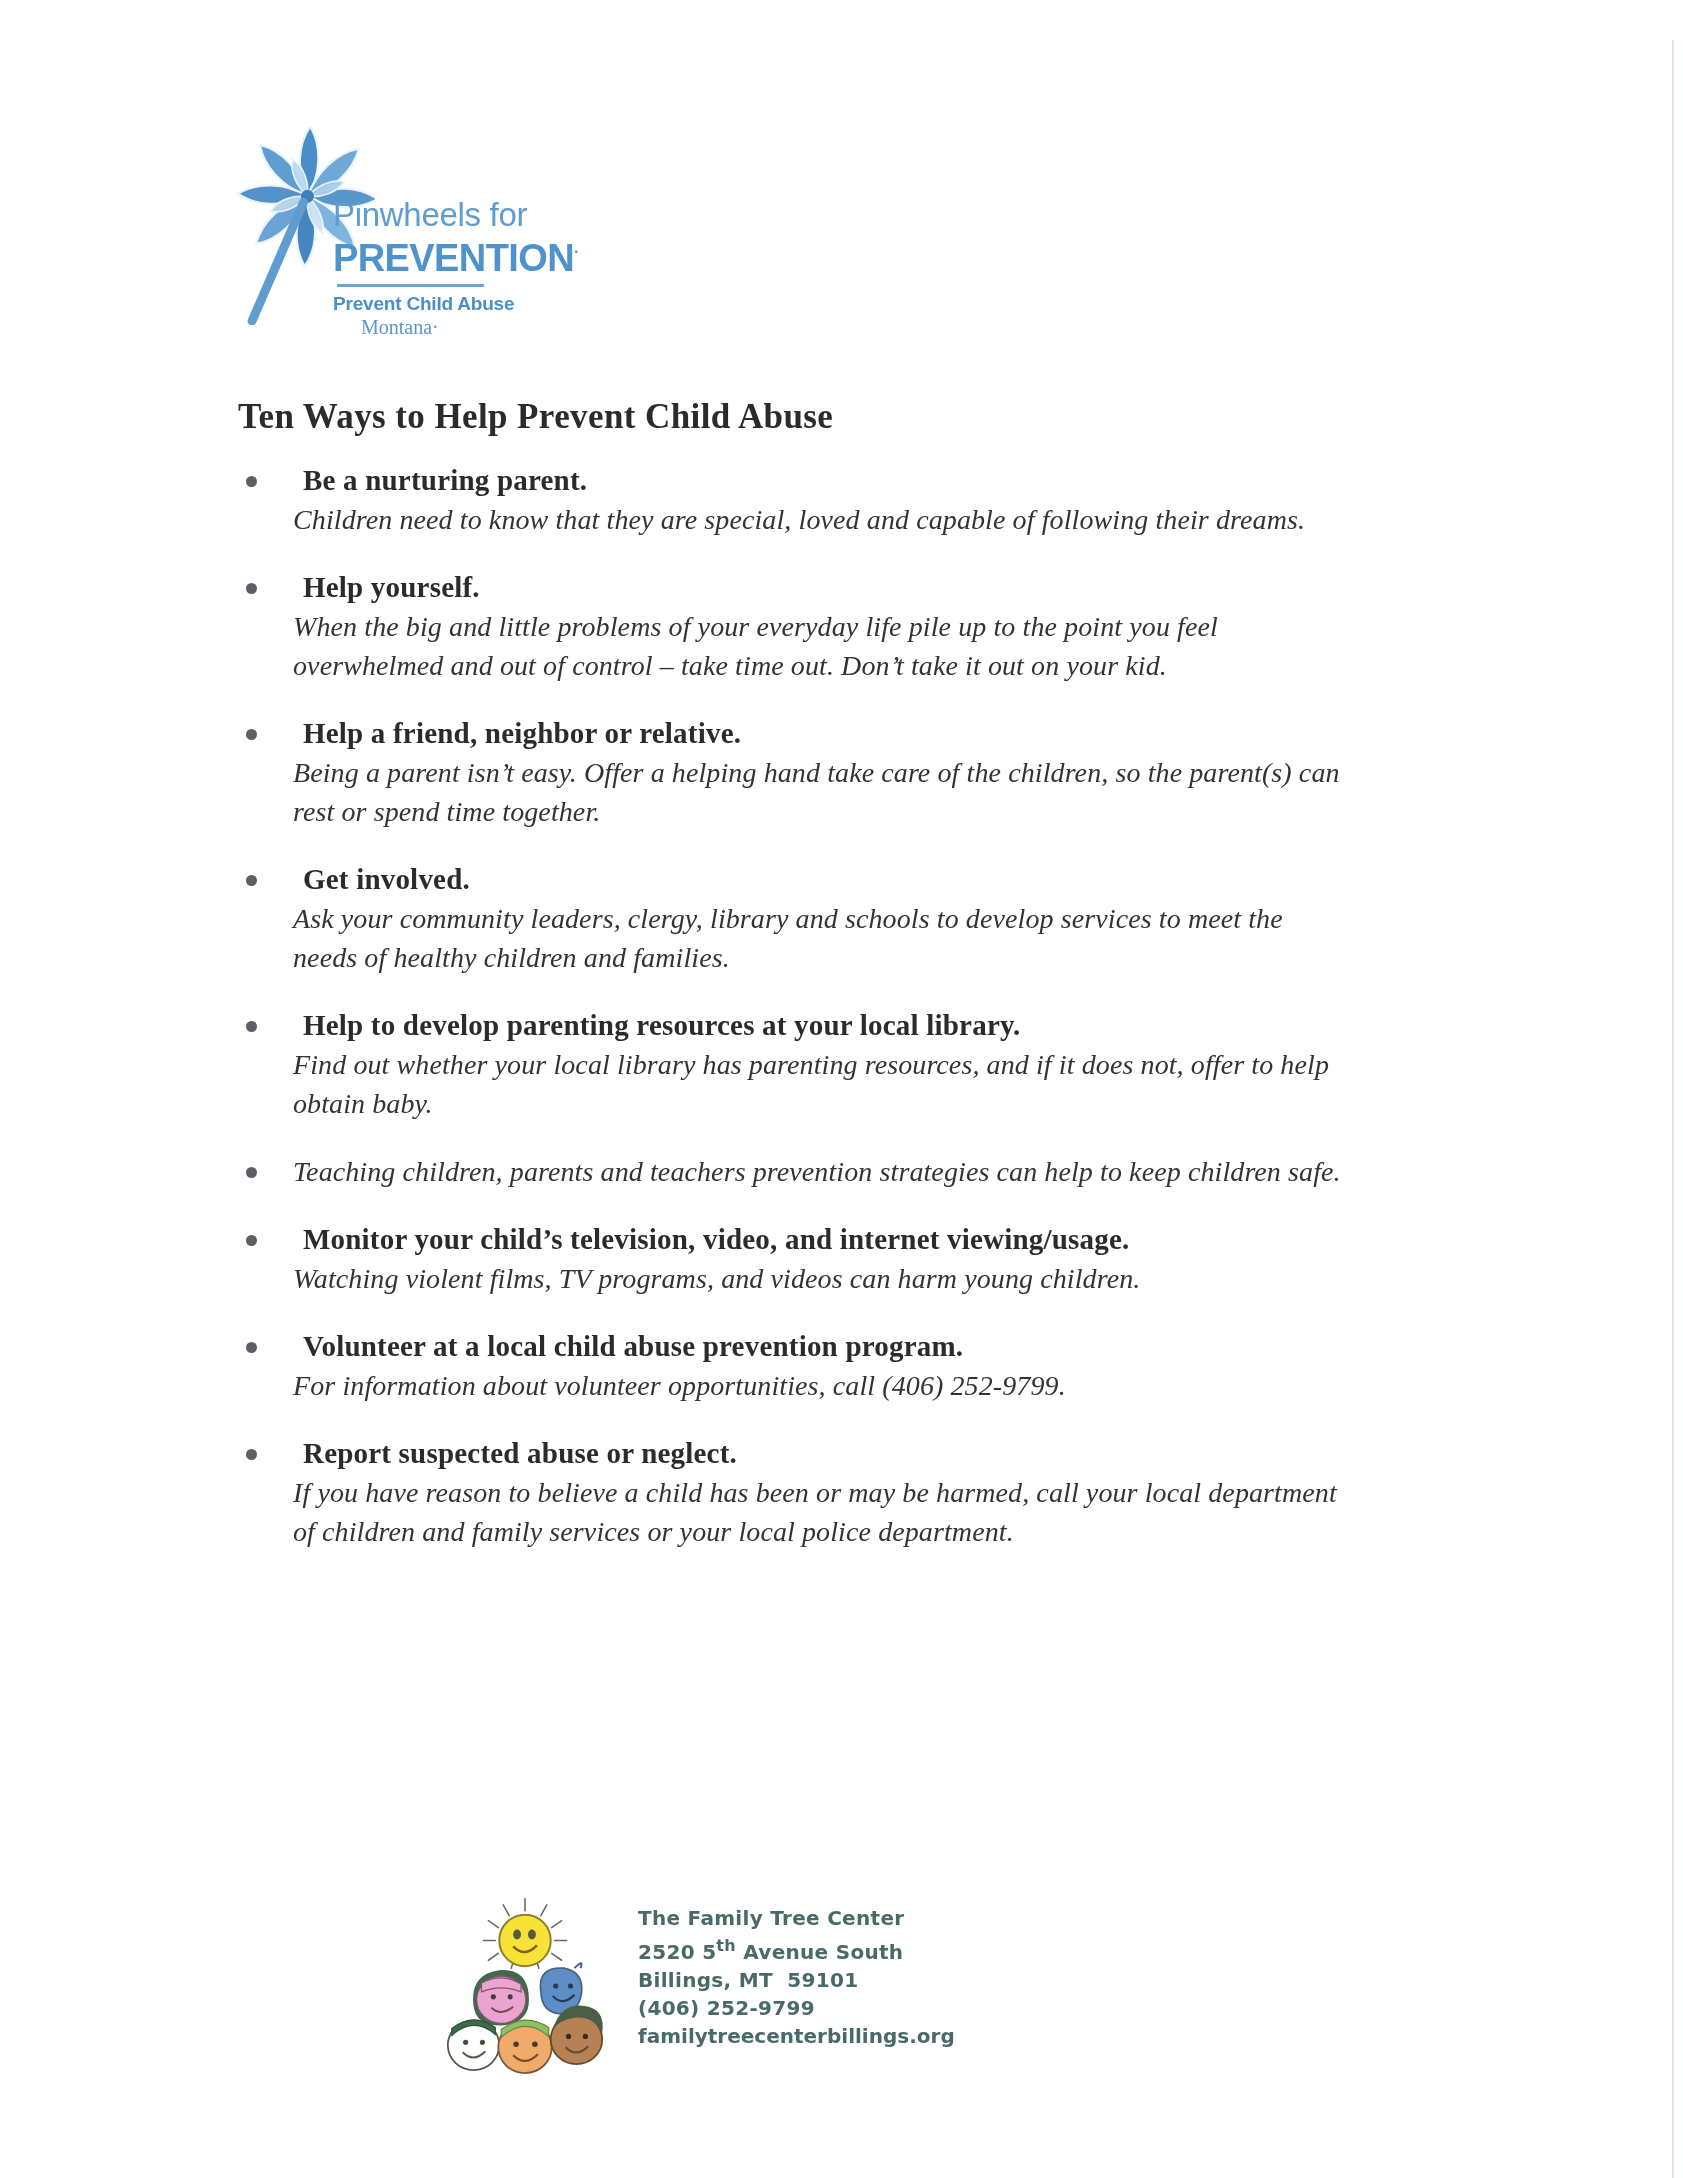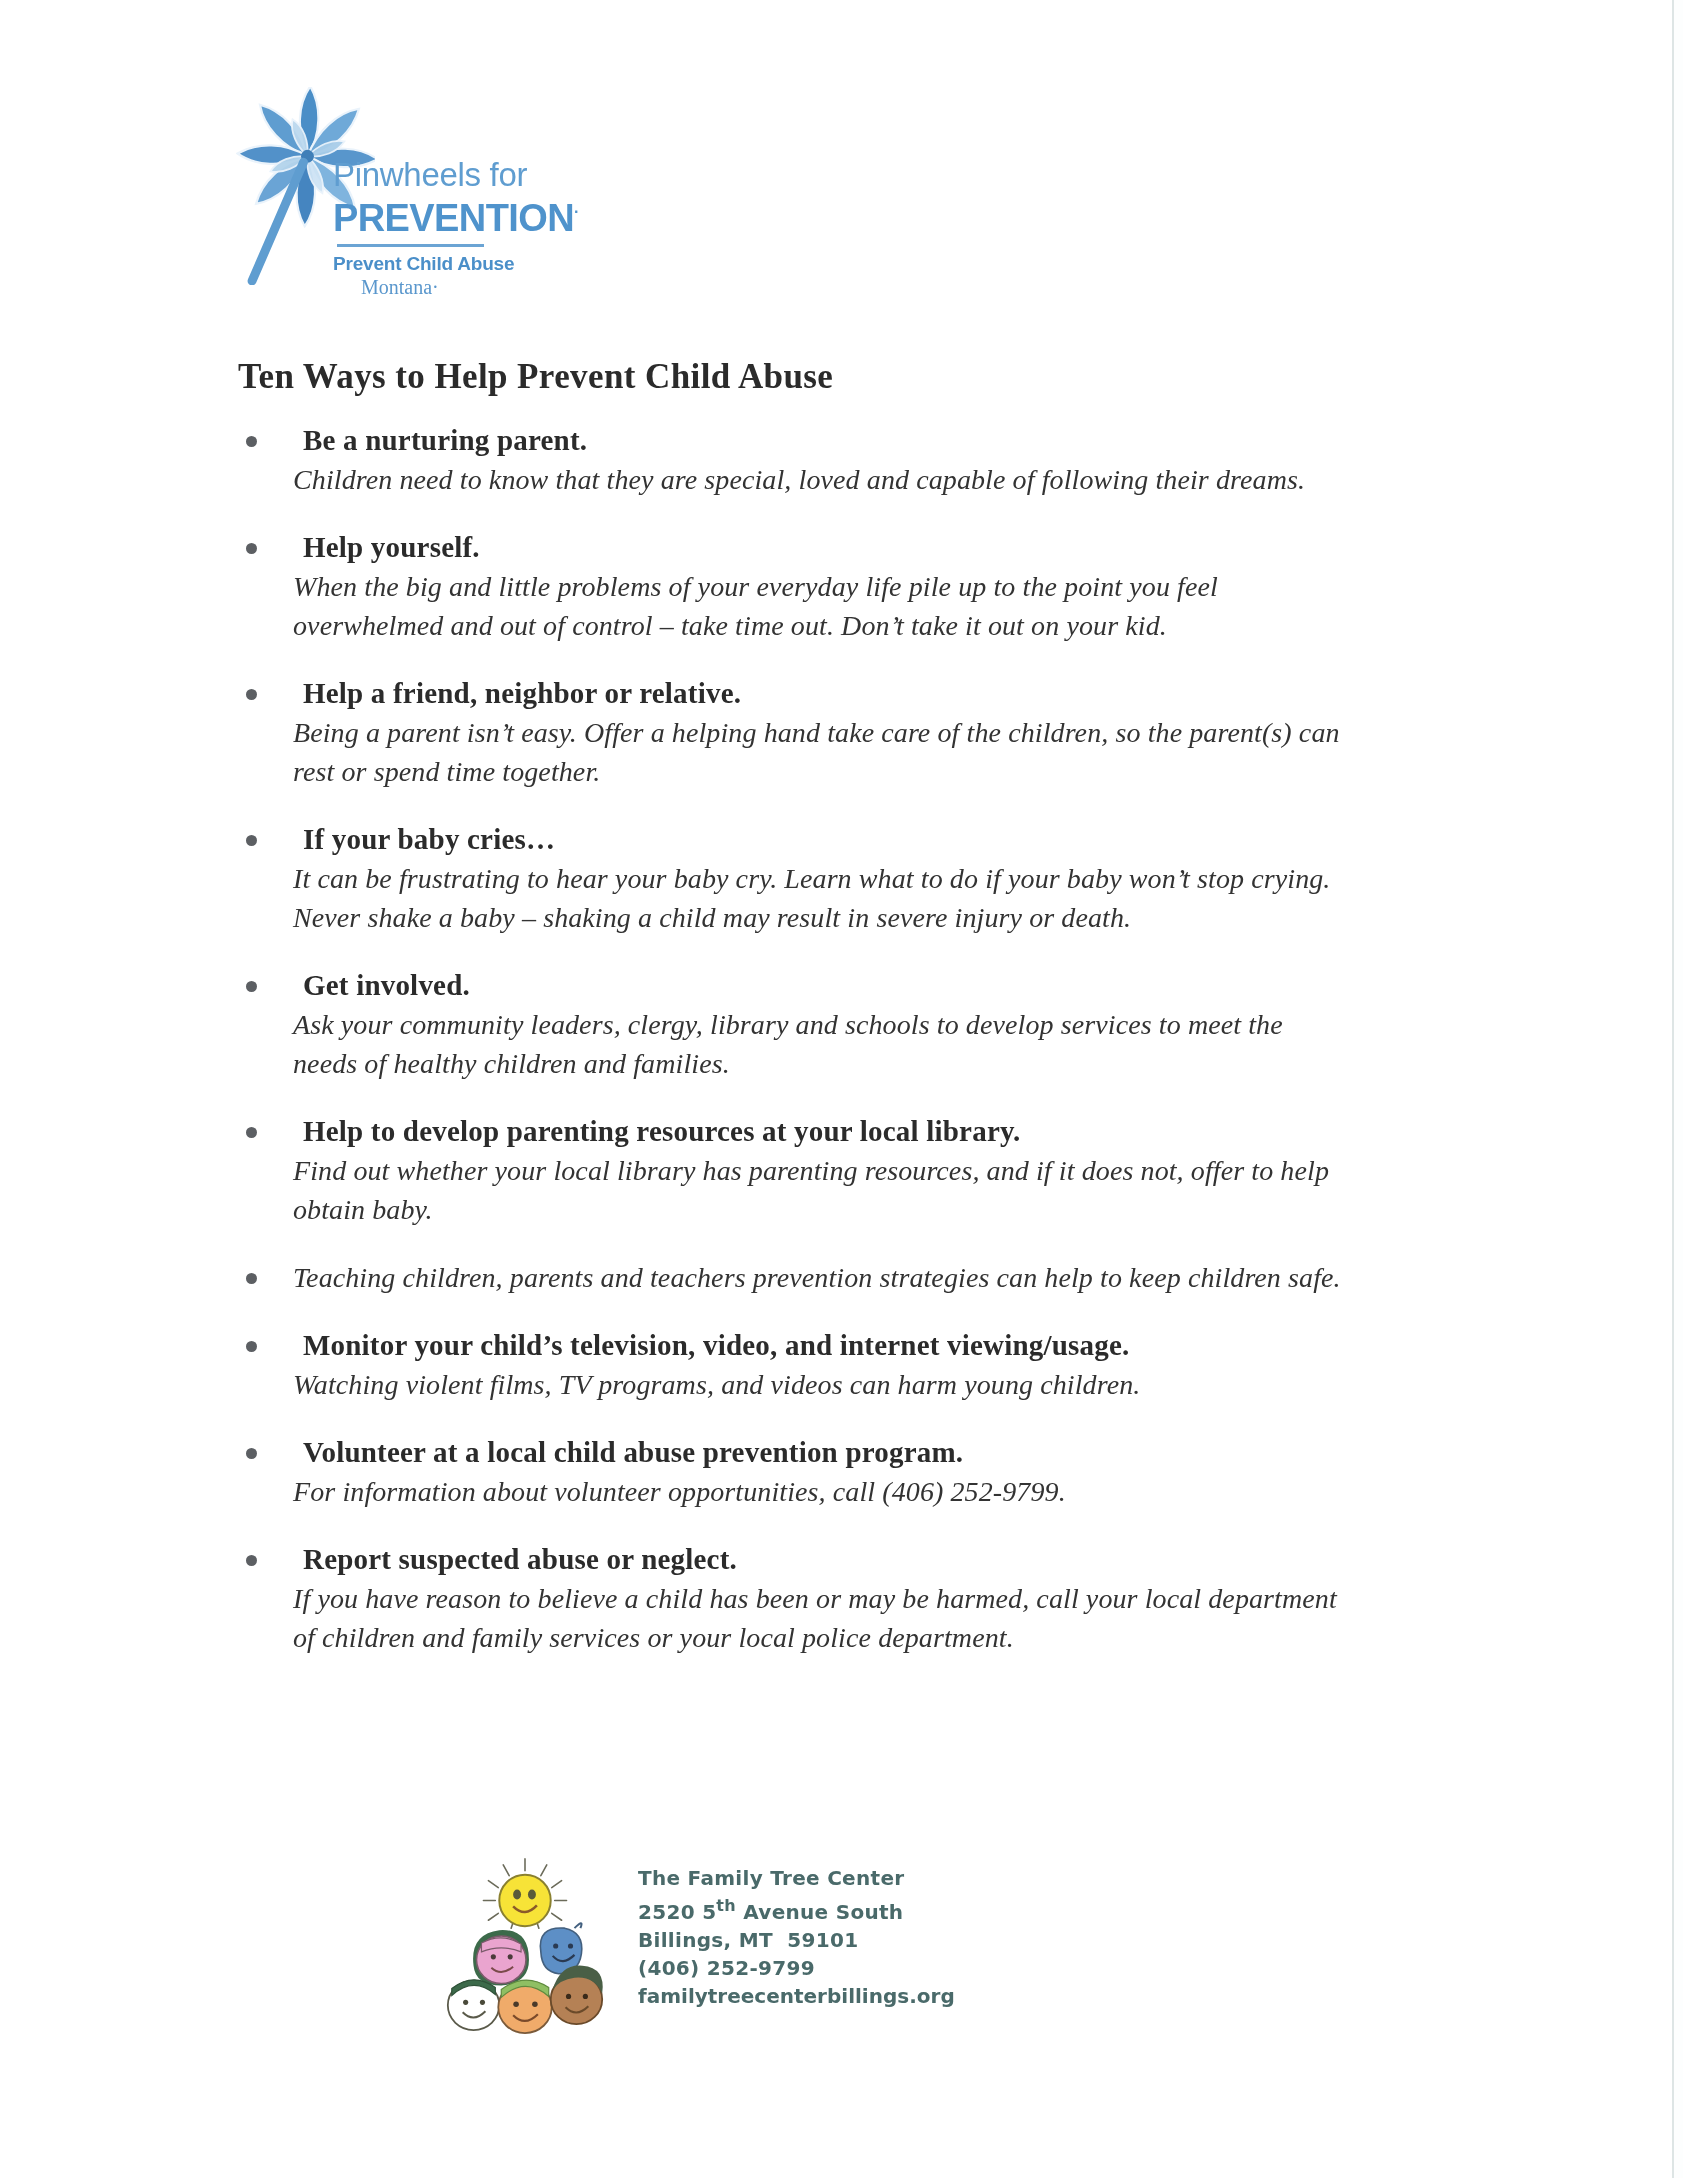--- a/index.html
+++ b/index.html
@@ -33,20 +33,21 @@
     right: 0;
     width: 9px;
     height: 2178px;
     background: #fdfefe;
   }
 
   .page {
     position: absolute;
     inset: 0;
     padding: 0;
+    margin-top: 40px;
   }
 
   
   .logo-block {
     position: absolute;
     left: 236px;
     top: 87px;
     width: 416px;
     height: 213px;
   }
@@ -256,25 +257,20 @@
       <div class="tip-heading">Help yourself.</div>
       <div class="tip-body">When the big and little problems of your everyday life pile up to the point you feel overwhelmed and out of control – take time out. Don’t take it out on your kid.</div>
     </div>
 
     <div class="tip">
       <span class="tip-bullet"></span>
       <div class="tip-heading">Help a friend, neighbor or relative.</div>
       <div class="tip-body">Being a parent isn’t easy. Offer a helping hand take care of the children, so the parent(s) can rest or spend time together.</div>
     </div>
 
-    <div class="tip">
-      <span class="tip-bullet"></span>
-      <div class="tip-heading">If your baby cries…</div>
-      <div class="tip-body">It can be frustrating to hear your baby cry. Learn what to do if your baby won’t stop crying. Never shake a baby – shaking a child may result in severe injury or death.</div>
-    </div>
 
     <div class="tip">
       <span class="tip-bullet"></span>
       <div class="tip-heading">Get involved.</div>
       <div class="tip-body">Ask your community leaders, clergy, library and schools to develop services to meet the needs of healthy children and families.</div>
     </div>
 
     <div class="tip">
       <span class="tip-bullet"></span>
       <div class="tip-heading">Help to develop parenting resources at your local library.</div>

